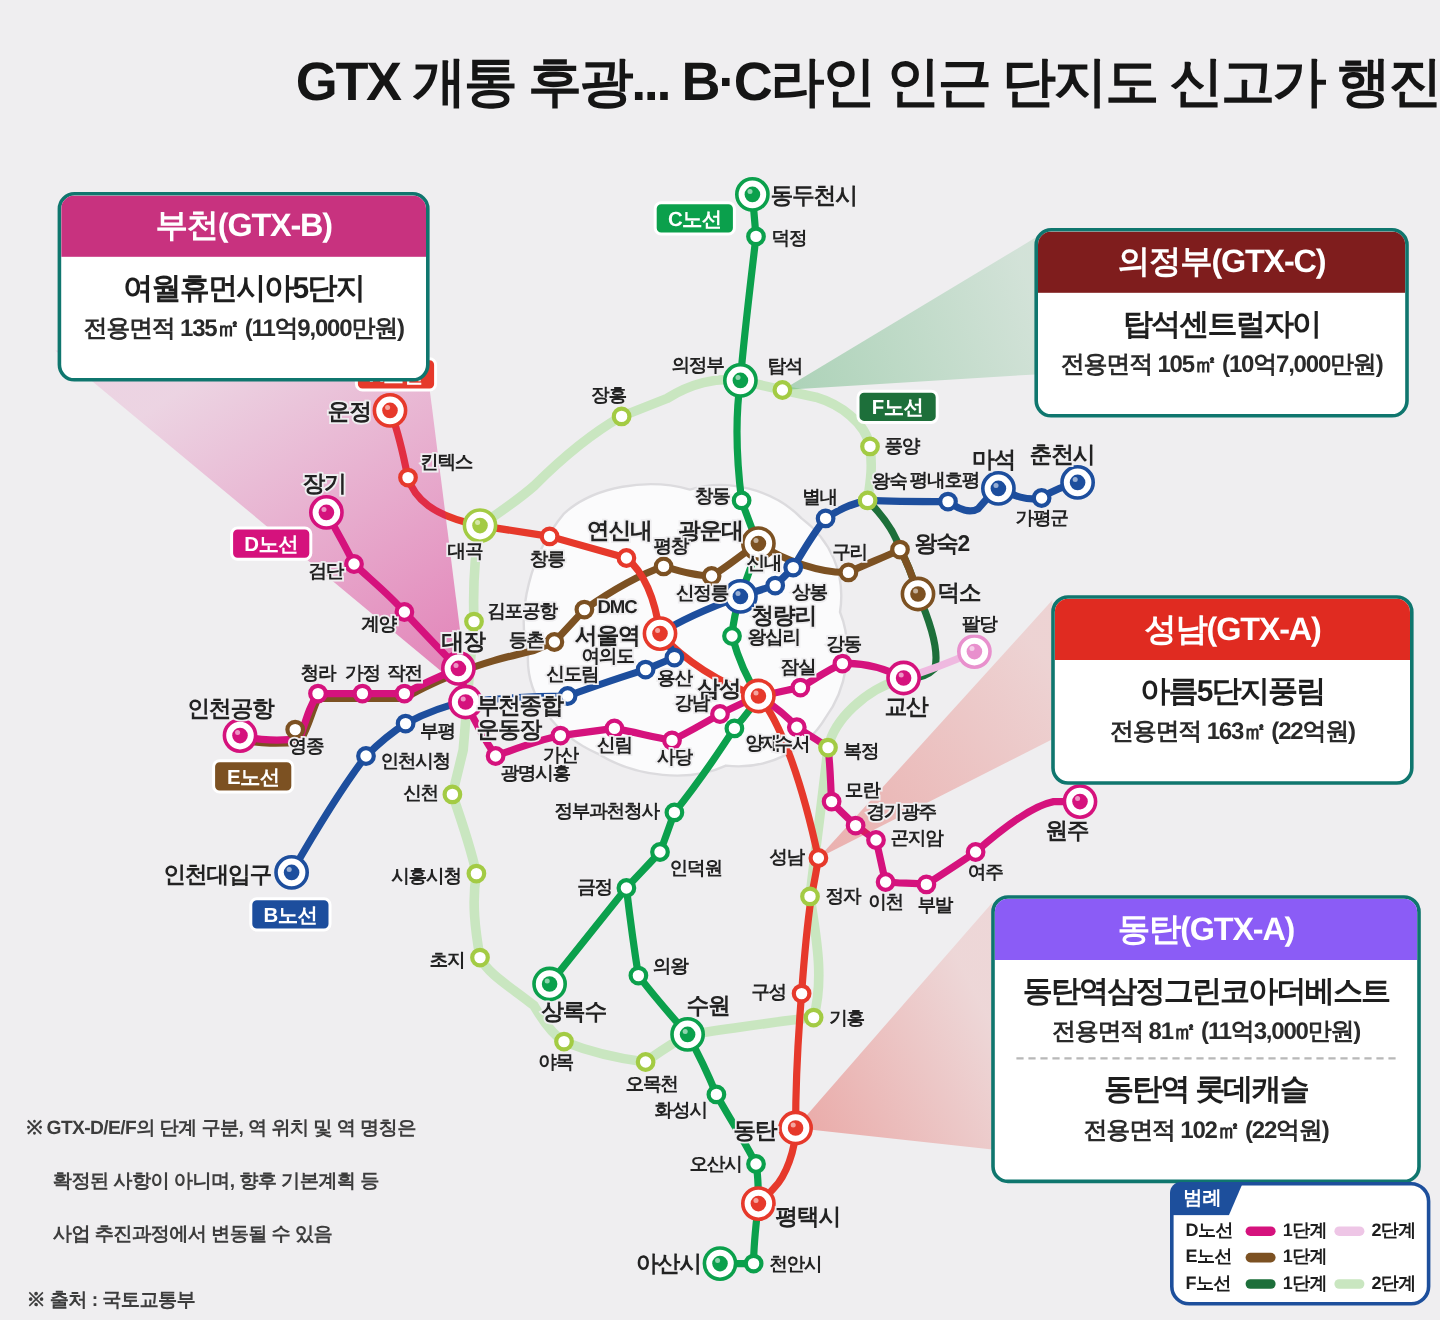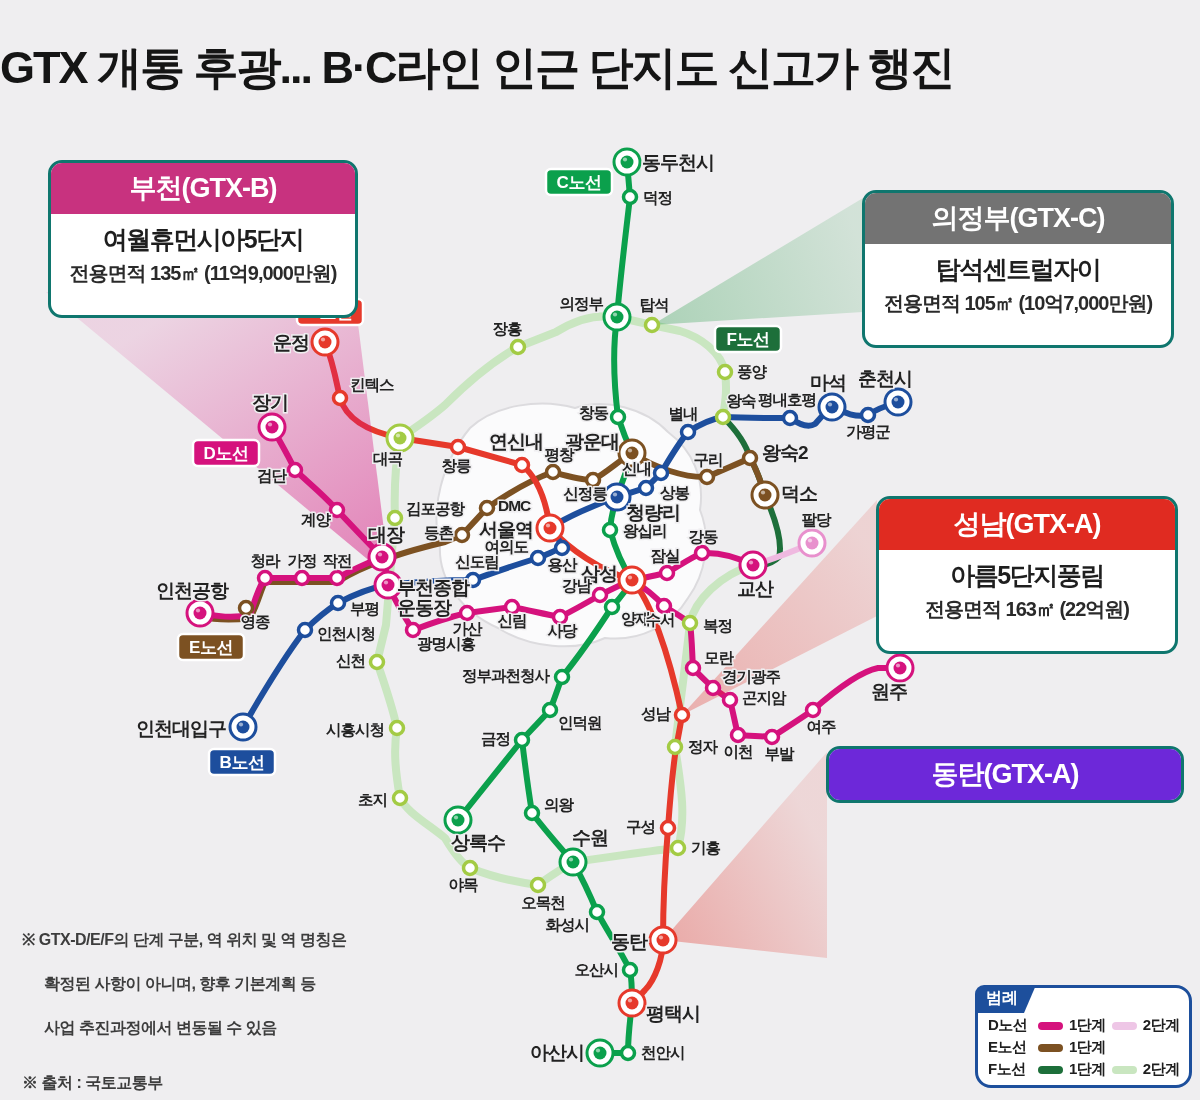--- a/index.html
+++ b/index.html
@@ -1,18 +1,18 @@
 <!DOCTYPE html>
 <html><head>
 <meta charset="utf-8">
 <style>
   html,body{margin:0;padding:0;}
   body{width:1200px;height:1100px;overflow:hidden;background:#efeef0;font-family:"Liberation Sans",sans-serif;}
   #stage{position:relative;width:1200px;height:1100px;background:#efeef0;overflow:hidden;}
-  #page-title{position:absolute;top:38px;left:0;width:1200px;margin:0;text-align:left;
+  #page-title{position:absolute;top:38px;left:0;width:1200px;margin:0;text-align:right;
     font-size:45px;font-weight:900;color:#151515;letter-spacing:-2px;}
   #map{position:absolute;left:0;top:0;width:1200px;height:1100px;z-index:1;}
   #map svg{position:absolute;left:0;top:0;}
   .callout{position:absolute;background:#fff;border:3px solid #0f766e;border-radius:14px;overflow:hidden;z-index:3;}
   .co-head{color:#fff;font-weight:900;font-size:27px;text-align:center;padding:7px 0 8px;letter-spacing:-1px;}
   .co-body{padding:9px 6px 28px;text-align:center;}
   .co-name{font-size:25px;font-weight:900;color:#1e1e1e;letter-spacing:-1.5px;}
   .co-spec{font-size:20px;font-weight:700;color:#2a2a2a;margin-top:4px;letter-spacing:-1px;}
   .co-div{border-top:2px dashed #b8b8b8;margin:8px 12px;}
   #co-bucheon{left:48px;top:160px;width:304px;}
@@ -507,37 +507,44 @@
 
   <div class="callout" id="co-bucheon">
     <div class="co-head" style="background: rgb(200, 50, 127);">부천(GTX-B)</div>
     <div class="co-body">
       <div class="co-name">여월휴먼시아5단지</div>
       <div class="co-spec">전용면적 135㎡ (11억9,000만원)</div>
     </div>
   </div>
 
   <div class="callout" id="co-uijeongbu">
-    <div class="co-head" style="background: #737373;">의정부(GTX-C)</div>
+    <div class="co-head" style="background: #7f1d1d;">의정부(GTX-C)</div>
     <div class="co-body">
       <div class="co-name">탑석센트럴자이</div>
       <div class="co-spec">전용면적 105㎡ (10억7,000만원)</div>
     </div>
   </div>
 
   <div class="callout" id="co-seongnam">
     <div class="co-head" style="background: rgb(224, 43, 33);">성남(GTX-A)</div>
     <div class="co-body">
       <div class="co-name">아름5단지풍림</div>
       <div class="co-spec">전용면적 163㎡ (22억원)</div>
     </div>
   </div>
 
   <div class="callout" id="co-dongtan">
-    <div class="co-head" style="background: #6d28d9;">동탄(GTX-A)</div>
+    <div class="co-head" style="background: #8b5cf6;">동탄(GTX-A)</div>
+    <div class="co-body">
+      <div class="co-name">동탄역삼정그린코아더베스트</div>
+      <div class="co-spec">전용면적 81㎡ (11억3,000만원)</div>
+      <div class="co-div"></div>
+      <div class="co-name">동탄역 롯데캐슬</div>
+      <div class="co-spec">전용면적 102㎡ (22억원)</div>
+    </div>
   </div>
 
   <div id="legend">
     <div class="lg-tab">범례</div>
     <div class="lg-rows" id="lg-rows">
         <div class="lg-row">
           <span class="lg-line">D노선</span>
           <span class="lg-swatch" style="background: rgb(213, 18, 125);"></span>
           <span>1단계</span>
           <span class="lg-swatch" style="background: rgb(238, 198, 230);"></span>

